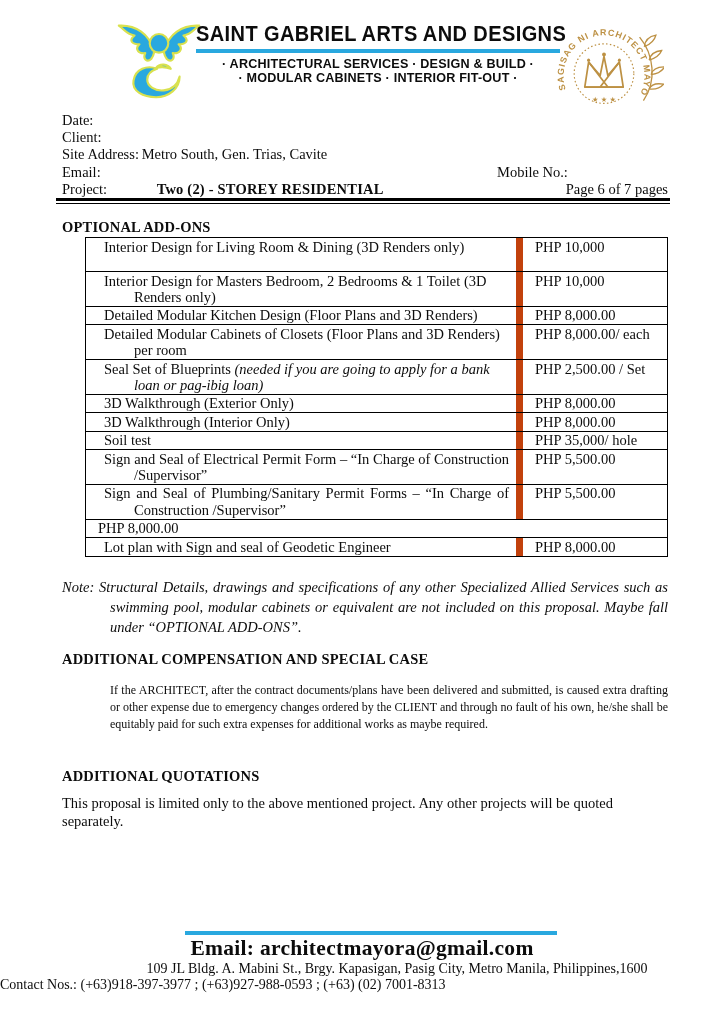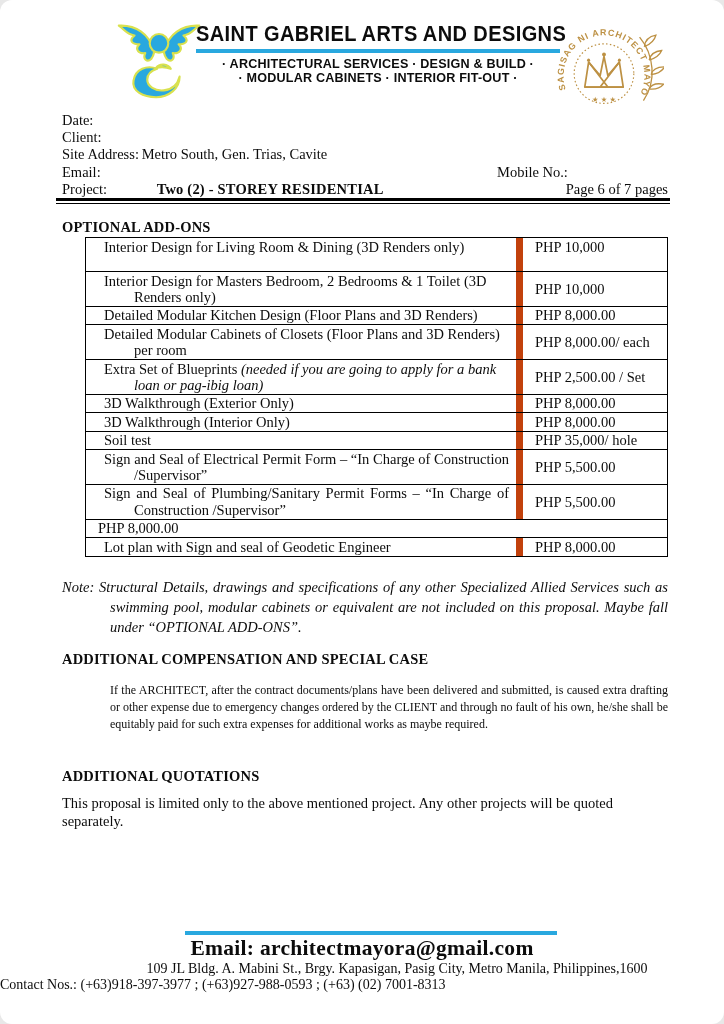--- a/index.html
+++ b/index.html
@@ -1,17 +1,17 @@
 <!DOCTYPE html>
 <html><head>
 <meta charset="utf-8">
 <style>
   html,body{margin:0;padding:0;background:#e8e8e8;}
   .page{position:relative;width:724px;height:1024px;background:#ffffff;margin:0 auto;
-        font-family:"Liberation Serif",serif;color:#0c0c0c;overflow:hidden;border-radius:12px;}
+        font-family:"Liberation Serif",serif;color:#0c0c0c;overflow:hidden;}
 
   
   .logo{position:absolute;left:110px;top:13px;width:98px;height:92px;}
   .title-block{position:absolute;left:196px;top:22px;width:364px;text-align:center;}
   .company-name{font-family:"Liberation Sans",sans-serif;font-weight:bold;font-size:20px;
         letter-spacing:.4px;white-space:nowrap;transform:scaleY(1.08);transform-origin:top;}
   .title-underline{height:4px;background:#29a8df;margin-top:4px;}
   .tagline{font-family:"Liberation Sans",sans-serif;font-weight:bold;font-size:12.6px;
         letter-spacing:.2px;line-height:14px;white-space:nowrap;}
   .tagline.first{margin-top:4px;}
@@ -26,21 +26,21 @@
   .proj-value{font-weight:bold;letter-spacing:.2px;}
   .mobile{position:absolute;left:435px;top:0;}
   .pageno{position:absolute;right:0;top:0;}
   .rule{position:absolute;left:56px;top:198px;width:614px;height:2px;
         border-top:3px solid #000;border-bottom:1px solid #000;}
 
   
   .addons-heading{position:absolute;left:62px;top:219px;font-size:14.5px;font-weight:bold;letter-spacing:.2px;}
   .addons-table{position:absolute;left:85px;top:237px;width:583px;border:1px solid #000;box-sizing:border-box;}
   .trow{display:flex;box-sizing:border-box;}
-  .trow + .trow{border-top:1px solid #000;align-items:center;}
+  .trow + .trow{border-top:1px solid #000;}
   .trow.tall{min-height:33px;}
   .tcell{font-size:14.5px;line-height:16.4px;box-sizing:border-box;padding-top:.5px;padding-bottom:.5px;}
   .citem{width:437px;border-right:7px solid #c2410c;padding-left:48px;padding-right:7px;text-indent:-30px;}
   .citem.cjust{text-align:justify;}
   .cprice{flex:1;padding-left:12px;padding-right:2px;}
   .ital{font-style:italic;}
 
   
   .note{position:absolute;left:62px;top:577px;width:606px;font-size:14.5px;line-height:20px;
         font-style:italic;text-align:justify;padding-left:48px;text-indent:-48px;box-sizing:border-box;}
@@ -150,21 +150,21 @@
       </div>
       <div class="trow">
         <div class="tcell citem"><span>Detailed Modular Kitchen Design (Floor Plans and 3D Renders)</span></div>
         <div class="tcell cprice">PHP 8,000.00</div>
       </div>
       <div class="trow">
         <div class="tcell citem"><span>Detailed Modular Cabinets of Closets (Floor Plans and 3D Renders) per room</span></div>
         <div class="tcell cprice">PHP 8,000.00/ each</div>
       </div>
       <div class="trow">
-        <div class="tcell citem"><span>Extra Set of Blueprints</span><span class="ital"> (needed if you are going to apply for a bank loan or pag-ibig loan)</span></div>
+        <div class="tcell citem"><span>Seal Set of Blueprints</span><span class="ital"> (needed if you are going to apply for a bank loan or pag-ibig loan)</span></div>
         <div class="tcell cprice">PHP 2,500.00 / Set</div>
       </div>
       <div class="trow">
         <div class="tcell citem"><span>3D Walkthrough (Exterior Only)</span></div>
         <div class="tcell cprice">PHP 8,000.00</div>
       </div>
       <div class="trow">
         <div class="tcell citem"><span>3D Walkthrough (Interior Only)</span></div>
         <div class="tcell cprice">PHP 8,000.00</div>
       </div>

